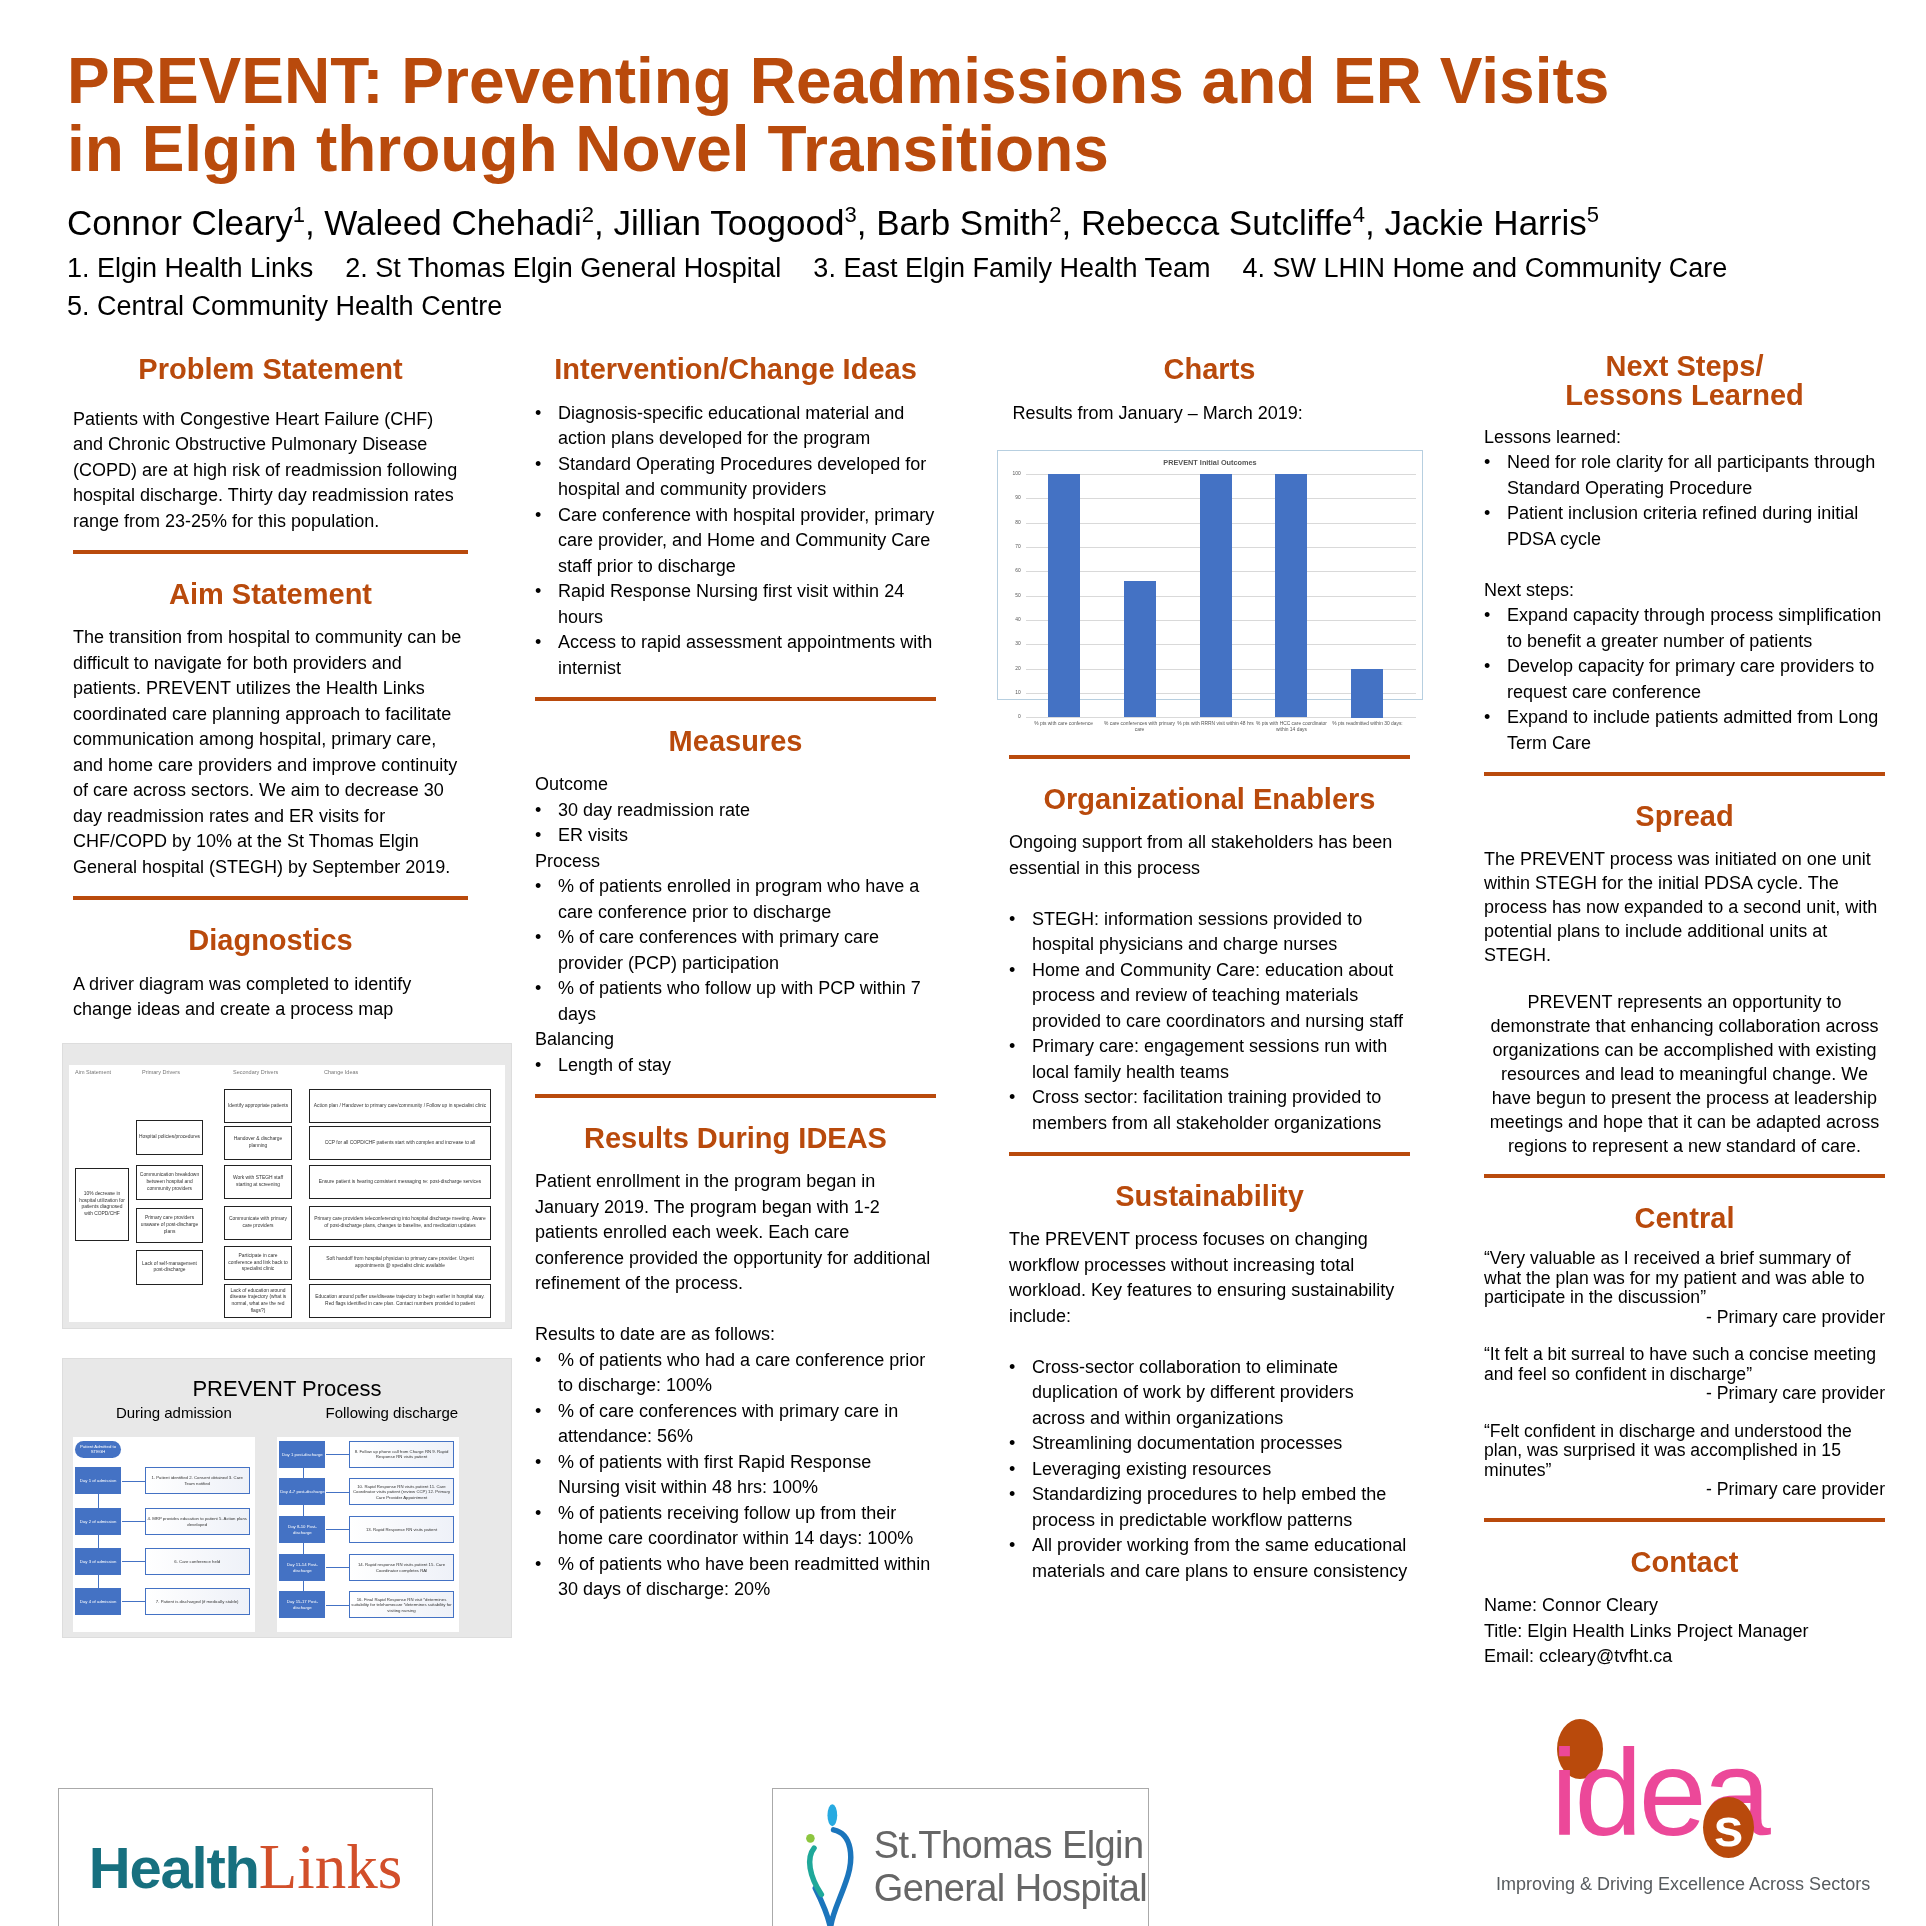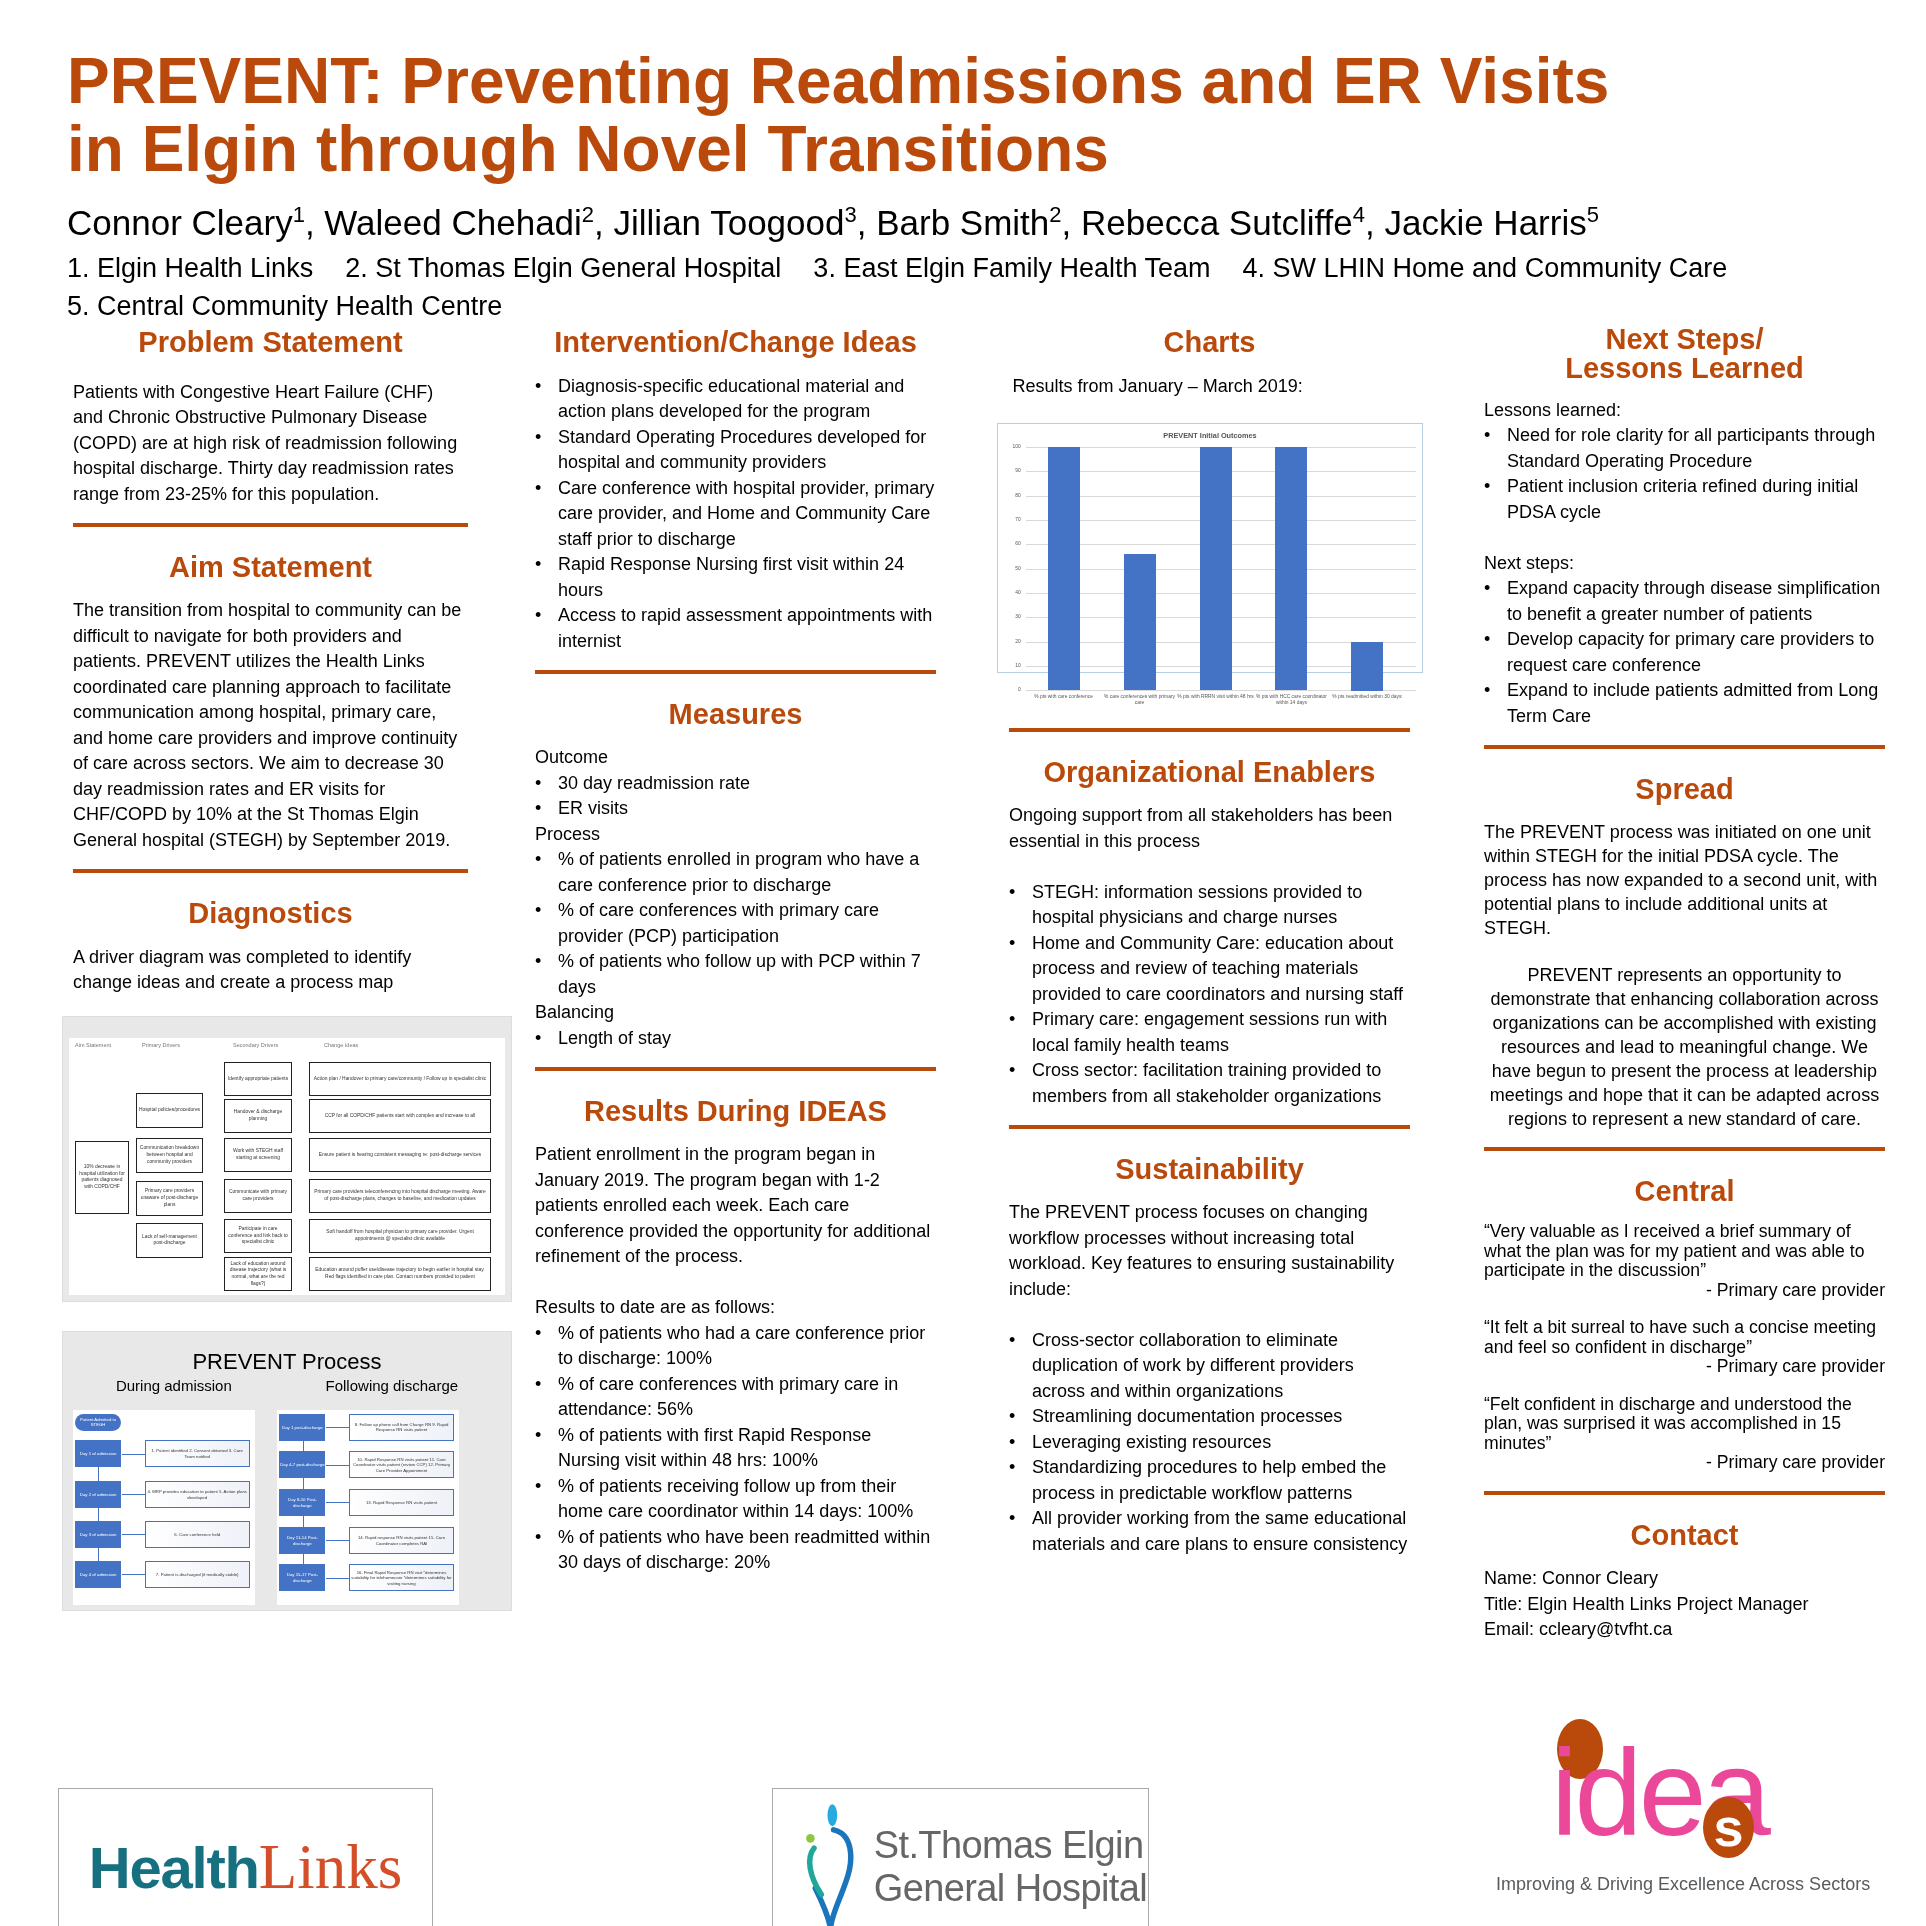--- a/index.html
+++ b/index.html
@@ -3,21 +3,21 @@
 <meta charset="utf-8">
 <style>
   * { box-sizing: border-box; margin: 0; padding: 0; }
   html, body { width: 1926px; height: 1926px; background: #ffffff; overflow: hidden; }
   body { font-family: "Liberation Sans", sans-serif; color: #000; position: relative; }
   .title { position: absolute; left: 67px; top: 47px; width: 1824px; color: #b94a0c; font-weight: bold; font-size: 64px; line-height: 68px; letter-spacing: 0px; }
   .authors { position: absolute; left: 67px; top: 201px; font-size: 35px; line-height: 43px; white-space: nowrap; }
   .authors sup { font-size: 22px; vertical-align: super; line-height: 0; }
   .affils { position: absolute; left: 67px; top: 249px; width: 1836px; font-size: 27px; line-height: 38px; }
   .affils span { margin-right: 32px; }
-  .col { position: absolute; top: 325px; }
+  .col { position: absolute; top: 352px; }
   .col1 { left: 73px; width: 395px; }
   .col2 { left: 535px; width: 401px; }
   .col3 { left: 1009px; width: 401px; }
   .col4 { left: 1484px; width: 401px; }
   h2 { color: #b94a0c; font-weight: bold; font-size: 29px; line-height: 34px; text-align: center; margin-bottom: 14.6px; }
   p, li { font-size: 18px; line-height: 25.5px; }
   .rule { height: 3.6px; background: #b94a0c; margin: 16px 0 23px 0; }
   ul { list-style: none; }
   ul li { position: relative; padding-left: 23px; }
   ul li::before { content: "•"; position: absolute; left: 0; top: 0; }
@@ -279,21 +279,21 @@
       <span>Lessons Learned</span>
     </h2>
     <p>Lessons learned:</p>
     <ul id="lessons-list">
         <li>Need for role clarity for all participants through Standard Operating Procedure</li>
         <li>Patient inclusion criteria refined during initial PDSA cycle</li>
       </ul>
     <div class="sp"></div>
     <p>Next steps:</p>
     <ul id="next-list">
-        <li>Expand capacity through disease simplification to benefit a greater number of patients</li>
+        <li>Expand capacity through process simplification to benefit a greater number of patients</li>
         <li>Develop capacity for primary care providers to request care conference</li>
         <li>Expand to include patients admitted from Long Term Care</li>
       </ul>
     <div class="rule"></div>
   </section>
   <section>
     <h2>Spread</h2>
     <p style="line-height:24px;">The PREVENT process was initiated on one unit within STEGH for the initial PDSA cycle.  The process has now expanded to a second unit, with potential plans to include additional units at STEGH.</p>
     <div class="sp" style="height:23px;"></div>
     <p style="line-height:24px;text-align:center;">PREVENT represents an opportunity to demonstrate that enhancing collaboration across organizations can be accomplished with existing resources and lead to meaningful change.  We have begun to present the process at leadership meetings and hope that it can be adapted across regions to represent a new standard of care.</p>

